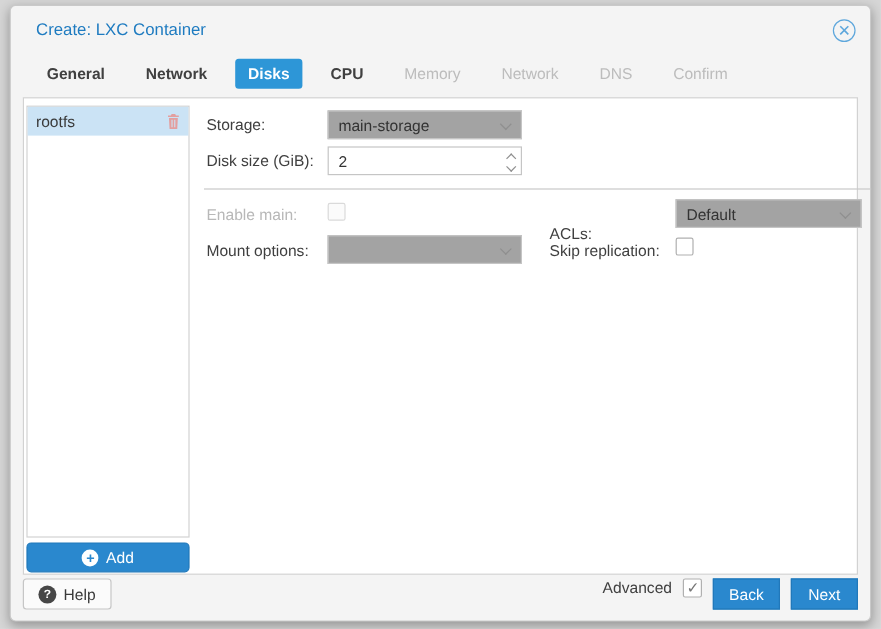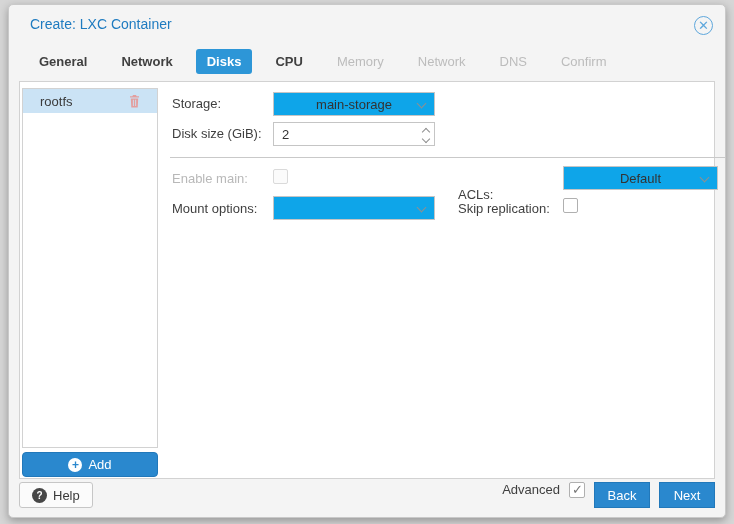--- a/index.html
+++ b/index.html
@@ -24,38 +24,38 @@
   .tab.active  { background:#2d96d7; color:#ffffff; font-weight:600; cursor:pointer; }
   .tab.disabled{ color:#bcbcbc; font-weight:400; }
 
   
   .content { position:absolute; left:10px; right:10px; top:76px; height:398px;
     background:#ffffff; border:1px solid #d2d2d2; }
 
   
   .disk-list { position:absolute; left:2px; top:6px; width:136px; height:360px;
     border:1px solid #d2d2d2; background:#ffffff; }
-  .disk-row { height:24px; display:flex; align-items:center; padding:0 17px;
+  .disk-row { height:24px; display:flex; align-items:center; padding:0 7px;
     font-size:13px; color:#3a3a3a; cursor:pointer; }
   .disk-row.selected { background:#cbe3f5; }
   .disk-row .grow { flex:1; }
   .add-btn { position:absolute; left:2px; top:370px; width:136px; height:25px;
     background:#2a88ce; border:1px solid #2178ba; border-radius:4px;
     color:#ffffff; font-size:13px; display:flex; align-items:center;
     justify-content:center; gap:6px; cursor:pointer; }
   .add-ico { width:14px; height:14px; background:#ffffff; border-radius:50%;
     color:#2a88ce; font-size:12px; font-weight:bold; line-height:14px;
     text-align:center; }
 
   
   .flabel { position:absolute; font-size:13px; color:#3f3f3f; white-space:nowrap;text-align:center; }
   .flabel.disabled { color:#b8b8b8; }
-  .field { position:absolute; height:24px; background:#0ea5e9;
+  .field { position:absolute; height:24px; background:#a3a3a3;
     border:1px solid #c5c5c5; font-size:13px; color:#333333;
-    display:flex; align-items:center; padding:0 8px; cursor:pointer;justify-content:center; }
+    display:flex; align-items:center; padding:0 8px; cursor:pointer; }
   .chev { width:7px; height:7px; border-right:1.5px solid #8f8f8f;
     border-bottom:1.5px solid #8f8f8f; transform:rotate(45deg);
     position:absolute; right:9px; top:7px; }
   .num-input { position:absolute; height:24px; border:1px solid #c5c5c5;
     font-size:13px; color:#333333; padding:0 18px 0 8px;
     font-family:"Liberation Sans", sans-serif; background:#fff; }
   .spin { position:absolute; width:8px; height:8px; right:7px; }
   .spin span { position:absolute; left:0; width:6px; height:6px;
     border-right:1.4px solid #8f8f8f; border-bottom:1.4px solid #8f8f8f; }
   .spin.up span { transform:rotate(-135deg); top:2px; }

